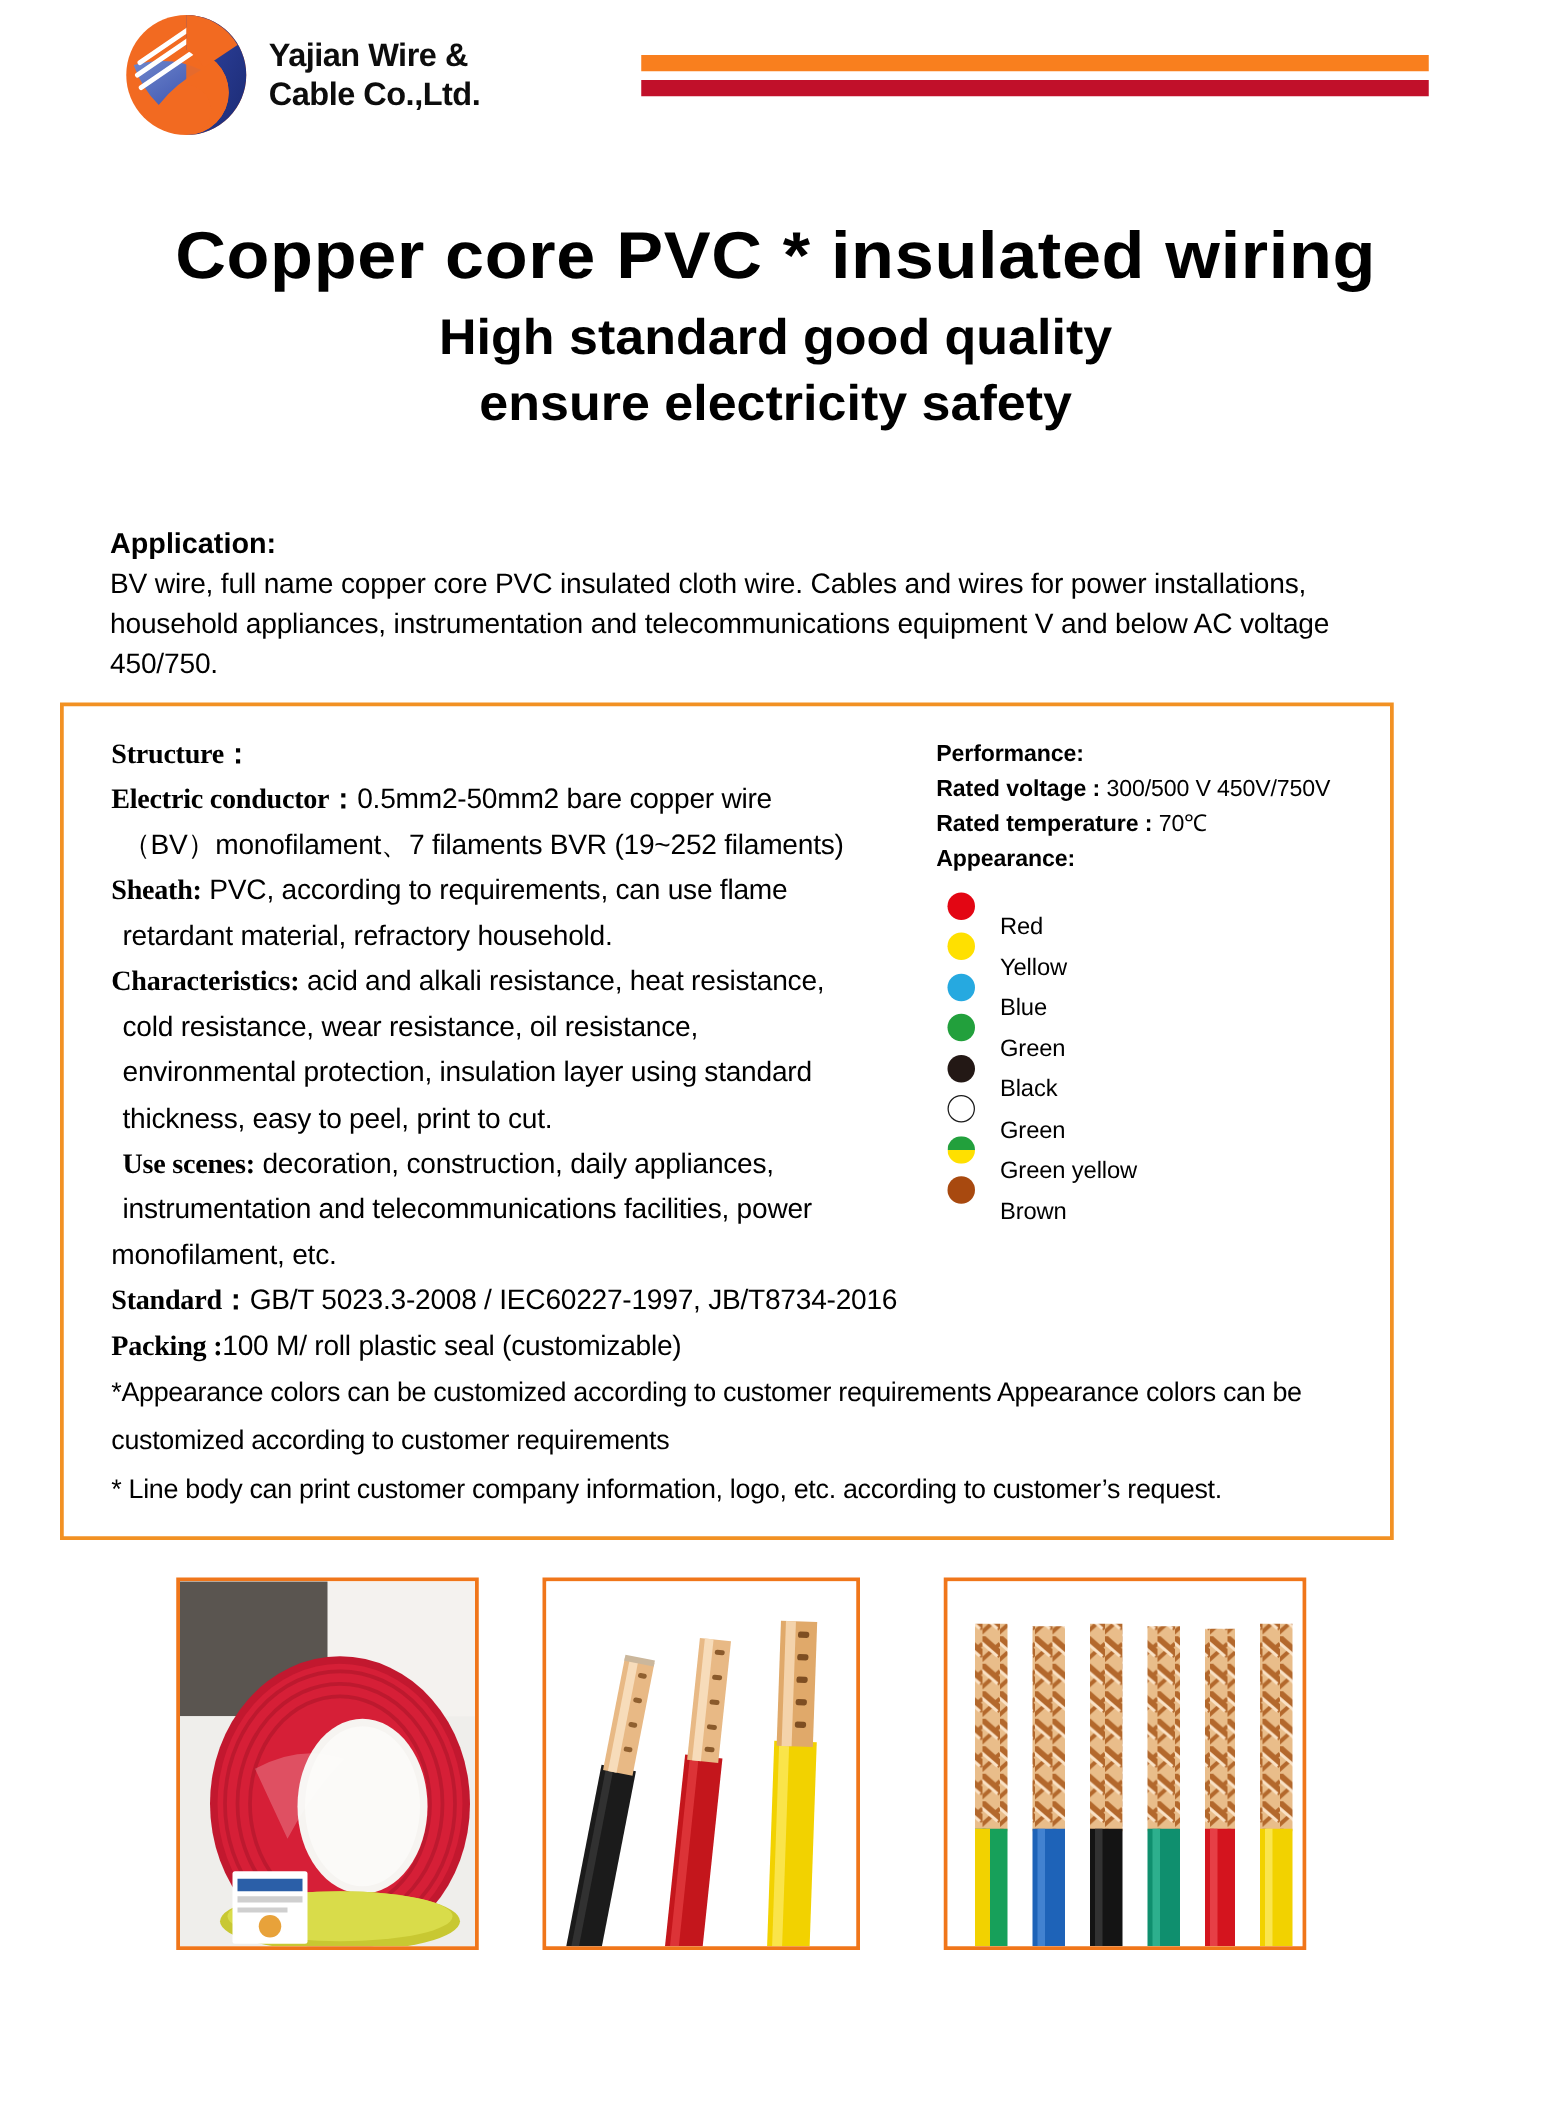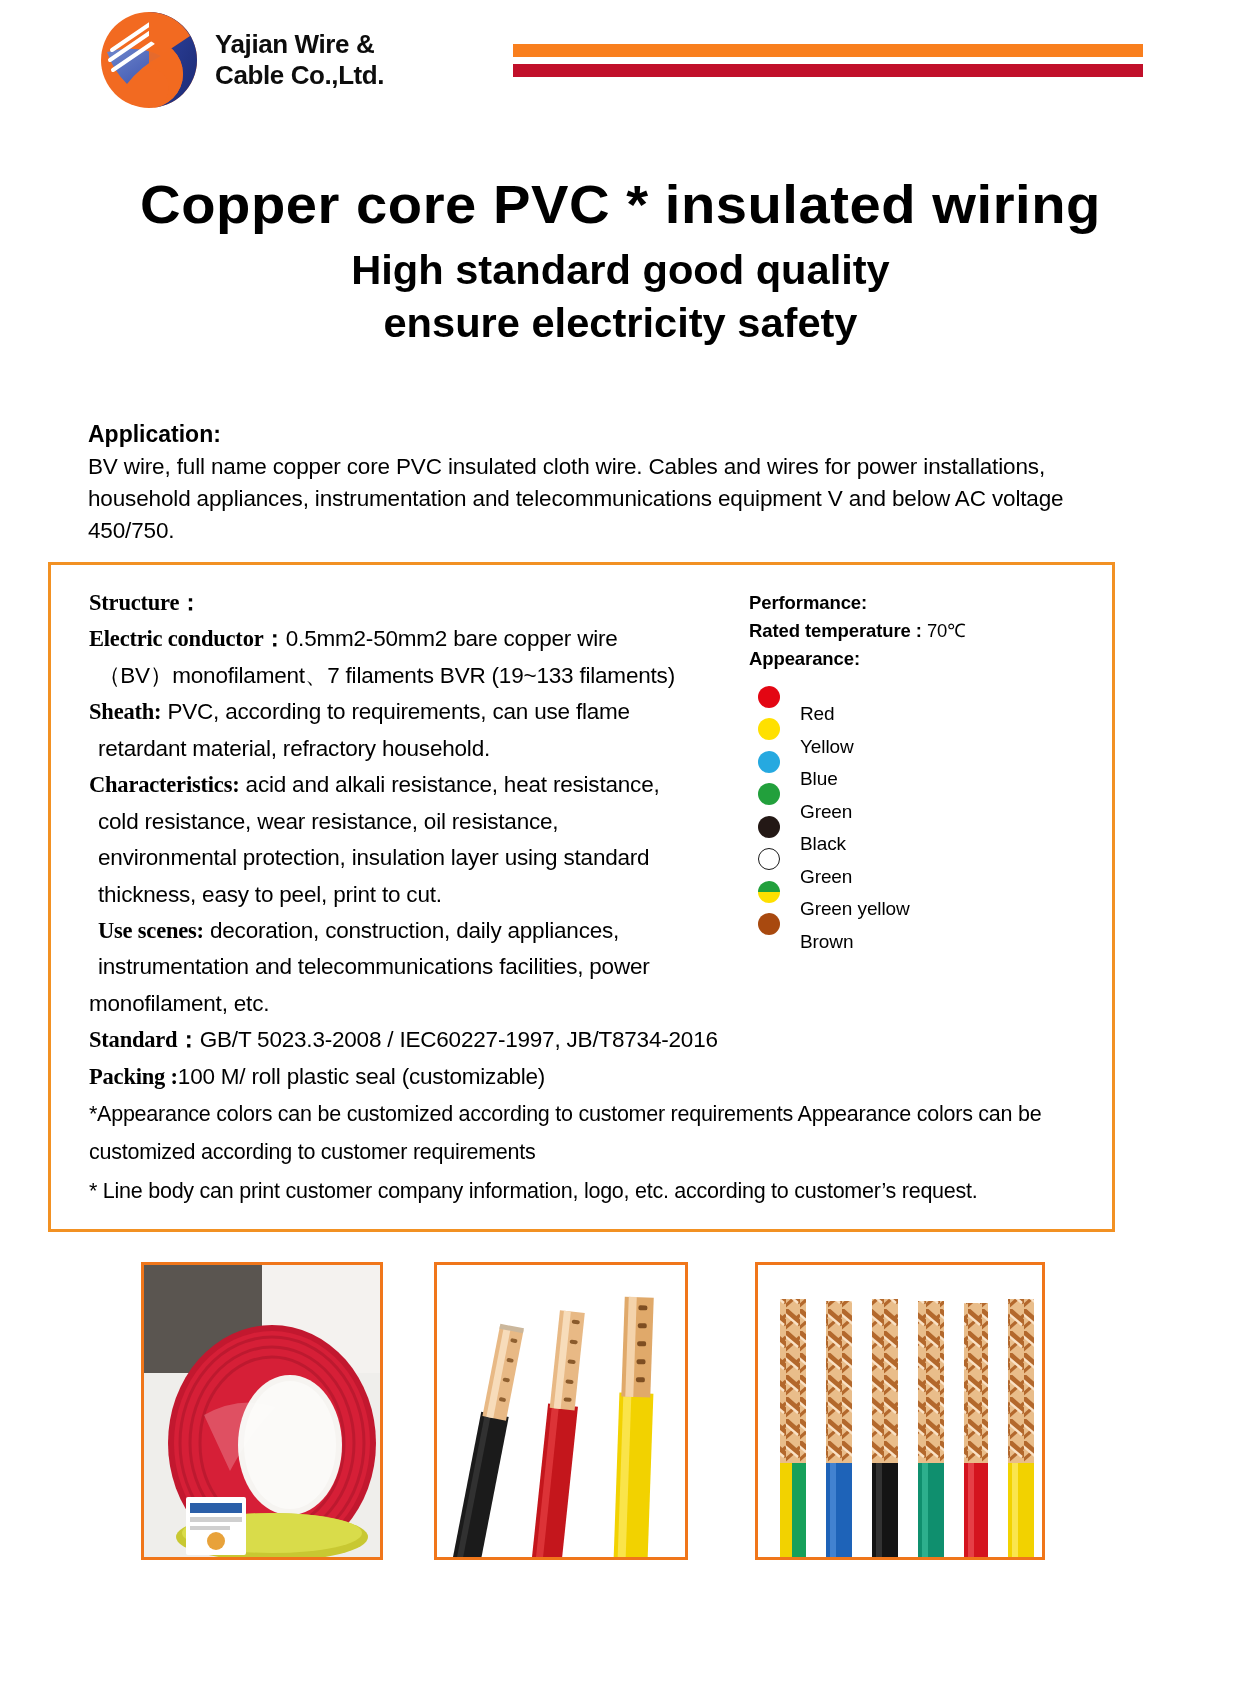--- a/index.html
+++ b/index.html
@@ -140,21 +140,21 @@
 
   <div class="spec-box">
 
     <div class="spec-left">
       <div class="ln">
         <b>Structure：</b>
       </div>
       <div class="ln">
         <b>Electric conductor：</b><span>0.5mm2-50mm2 bare copper wire</span>
       </div>
-      <div class="ln ind">（BV）monofilament、7 filaments  BVR (19~133 filaments)</div>
+      <div class="ln ind">（BV）monofilament、7 filaments  BVR (19~252 filaments)</div>
       <div class="ln">
         <b>Sheath:</b> <span>PVC, according to requirements, can use flame</span>
       </div>
       <div class="ln ind">retardant material, refractory household.</div>
       <div class="ln">
         <b>Characteristics:</b> <span>acid and alkali resistance, heat resistance,</span>
       </div>
       <div class="ln ind">cold resistance, wear resistance, oil resistance,</div>
       <div class="ln ind">environmental protection, insulation layer using standard</div>
       <div class="ln ind">thickness, easy to peel, print to cut.</div>
@@ -170,20 +170,23 @@
         <b>Packing :</b><span>100 M/ roll plastic seal (customizable)</span>
       </div>
       <div class="note-ln" style="width:1020px">*Appearance colors can be customized according to customer requirements Appearance colors can be</div>
       <div class="note-ln">customized according to customer requirements</div>
       <div class="note-ln" style="width:1020px">* Line body can print customer company information, logo, etc. according to customer’s request.</div>
     </div>
 
     <div class="spec-right">
       <div class="perf-ln">
         <b>Performance:</b>
+      </div>
+      <div class="perf-ln">
+        <b>Rated voltage :</b> <span>300/500 V 450V/750V</span>
       </div>
       <div class="perf-ln">
         <b>Rated temperature :</b> <span>70℃</span>
       </div>
       <div class="perf-ln">
         <b>Appearance:</b>
       </div>
       <div class="color-list" id="color-list">
           <div class="color-row">
             <div class="swatch" style="background: rgb(227, 6, 19);"></div>

